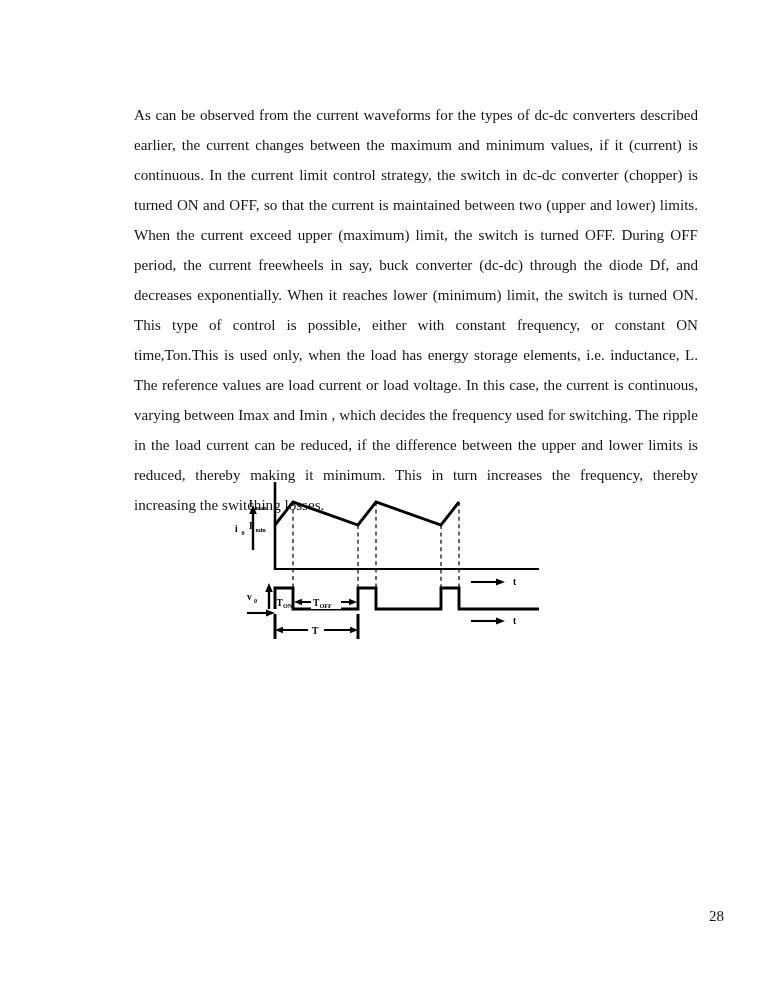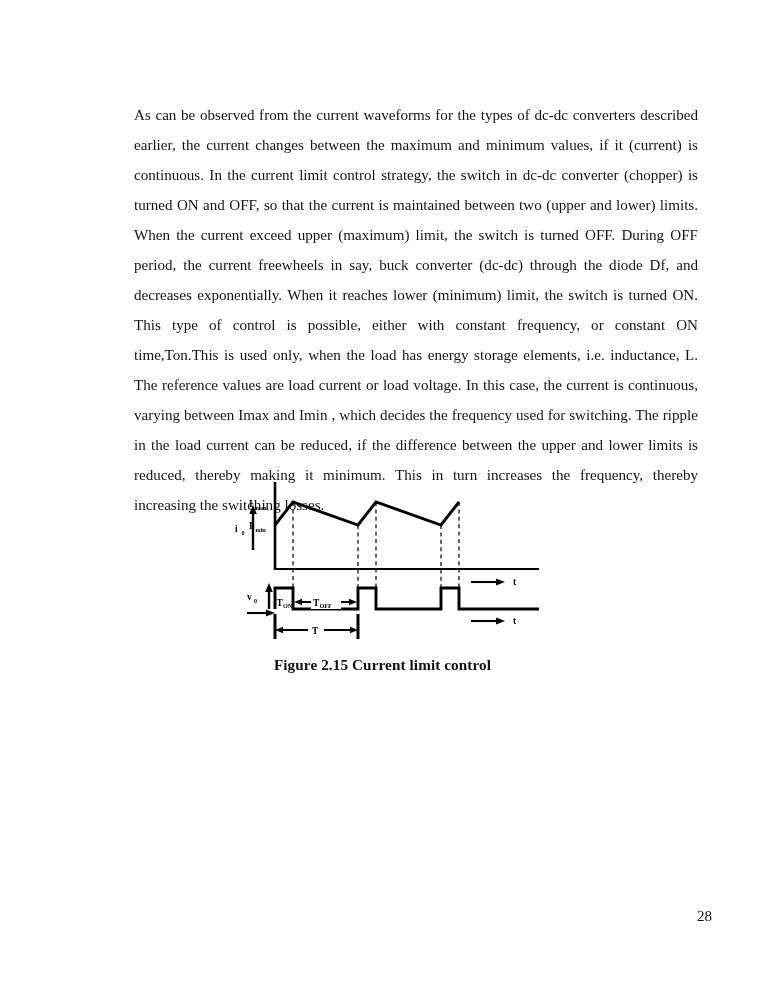--- a/index.html
+++ b/index.html
@@ -51,21 +51,21 @@
     margin: 8px auto 0 auto;
     width: 565px;
     text-align: center;
     font-size: 15.2px;
     font-weight: bold;
     color: #111111;
     letter-spacing: 0.1px;
   }
   .page-number {
     position: absolute;
-    left: 0;
+    left: 12px;
     top: 908px;
     width: 712px;
     text-align: right;
     font-size: 15px;
     color: #141414;
   }
   svg text {
     font-family: "Liberation Serif", "DejaVu Serif", serif;
     fill: #000000;
   }
@@ -144,18 +144,17 @@
 
       <line x1="62" y1="136" x2="62" y2="161" stroke="#000" stroke-width="3"></line>
       <line x1="145" y1="136" x2="145" y2="161" stroke="#000" stroke-width="3"></line>
       <line x1="65" y1="152" x2="142" y2="152" stroke="#000" stroke-width="1.9"></line>
       <polygon points="62,152 70,148.8 70,155.2" fill="#000"></polygon>
       <polygon points="145,152 137,148.8 137,155.2" fill="#000"></polygon>
       <rect x="95" y="145" width="16" height="14" fill="#fff"></rect>
       <text class="lbl" x="99" y="155.5">T</text>
     </svg>
 
-    <div class="figure-caption">Figure 2.15 Current limit control</div>
   </div>
 
   <div class="page-number">28</div>
 
 </div>
 
 </body></html>

